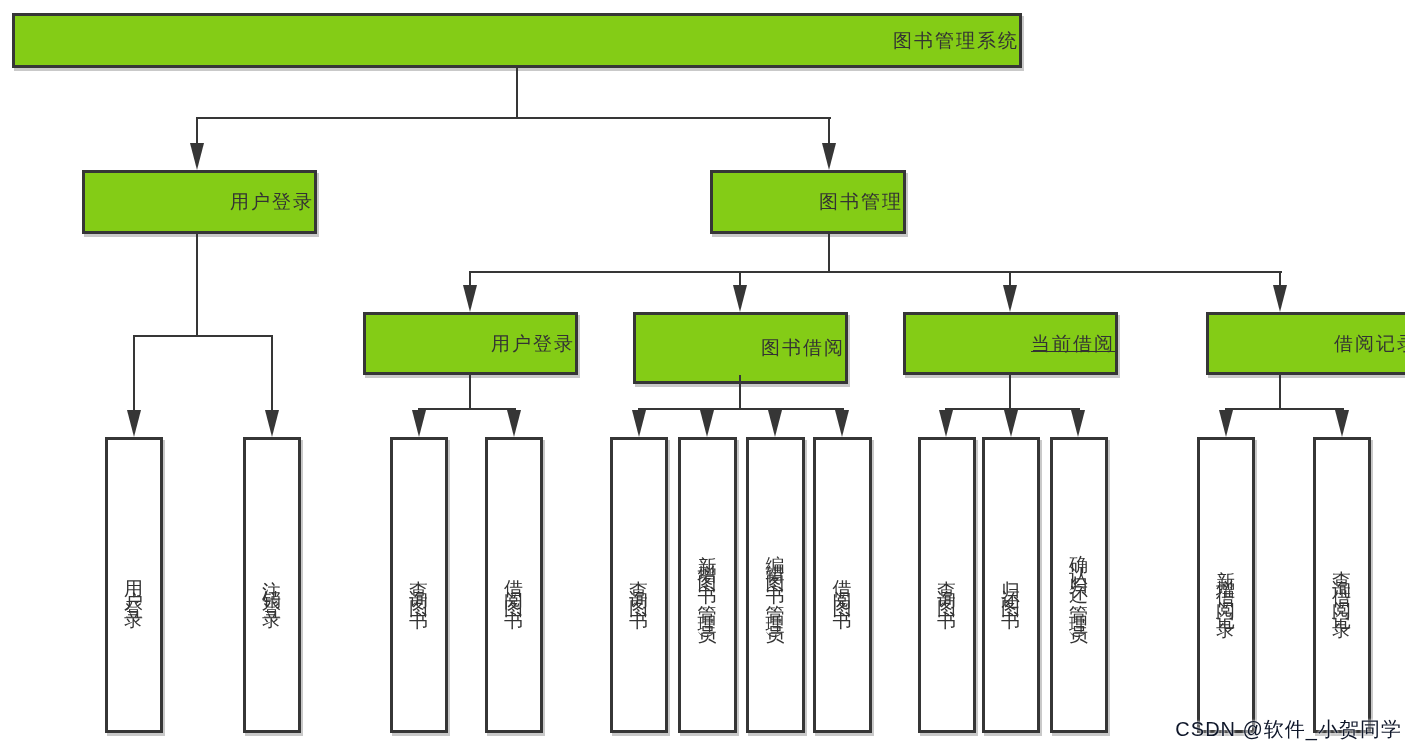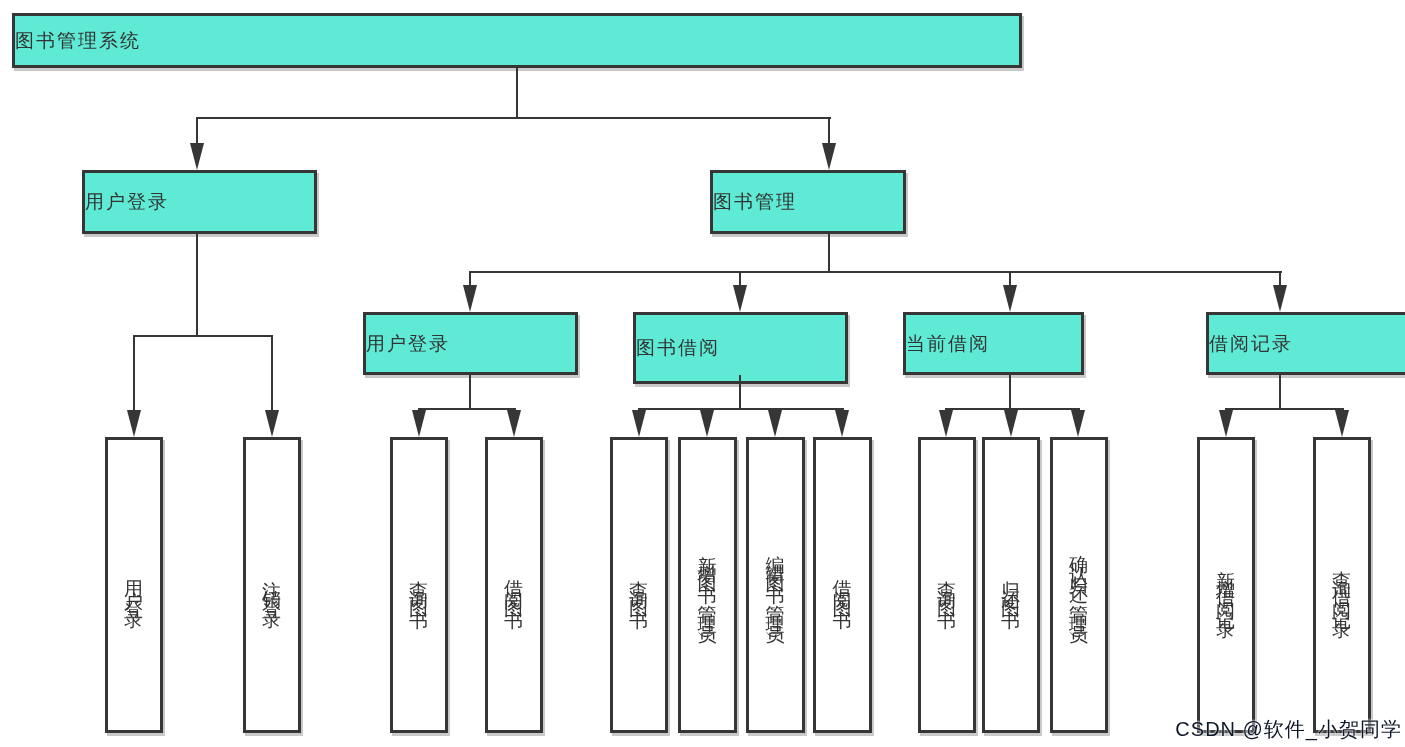--- a/index.html
+++ b/index.html
@@ -7,25 +7,25 @@
   .canvas{
     position:relative;
     width:1405px;height:747px;
     background:#ffffff;
     font-family:"Liberation Sans","DejaVu Sans",sans-serif;
     color:#333333;
     overflow:hidden;
   }
   .box{
     position:absolute;
-    background:#5eead4;
+    background:#84cc16;
     border:3px solid #363636;
     box-shadow:2px 3px 0 #c9c9c9;
     box-sizing:border-box;
-    display:flex;align-items:center;justify-content:flex-start;
+    display:flex;align-items:center;justify-content:flex-end;
     font-size:19px;
     letter-spacing:2px;
     white-space:nowrap;
   }
   .vbox{
     position:absolute;
     background:#ffffff;
     border:3px solid #363636;
     box-shadow:2px 3px 0 #c9c9c9;
     box-sizing:border-box;
@@ -117,21 +117,21 @@
       <div class="stem"></div>
       <div class="head"></div>
     </div>
 
   <div class="box" style="left:363px;top:312px;width:215px;height:63px;">
     <span>用户登录</span>
   </div>
   <div class="box" style="left:633px;top:312px;width:215px;height:72px;">
     <span>图书借阅</span>
   </div>
-  <div class="box" style="left:903px;top:312px;width:181px;height:63px;">
+  <div class="box" style="left:903px;top:312px;width:215px;height:63px;text-decoration:underline;">
     <span>当前借阅</span>
   </div>
   <div class="box" style="left:1173px;top:312px;width:215px;height:63px;margin-left:33px;">
     <span>借阅记录</span>
   </div>
 
   <div class="vline" style="left:469px;top:375px;height:34px;"></div>
   <div class="hline" style="left:418px;top:408px;width:98px;"></div>
   <div class="arrow" style="left:412px;top:409px;height:28px;">
       <div class="stem"></div>

